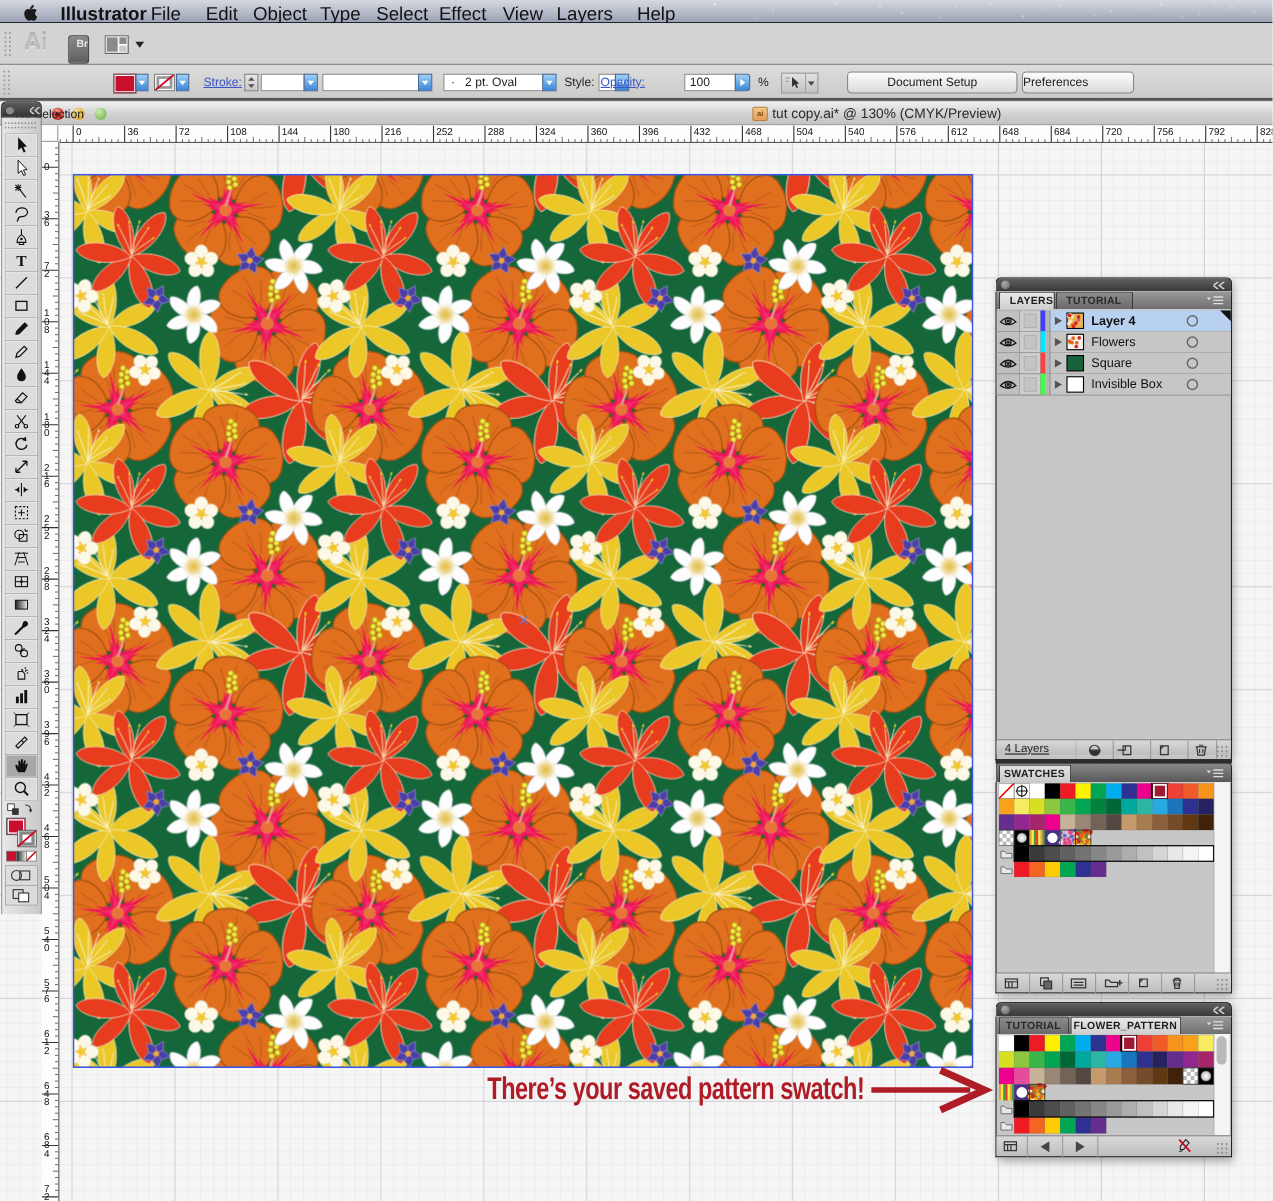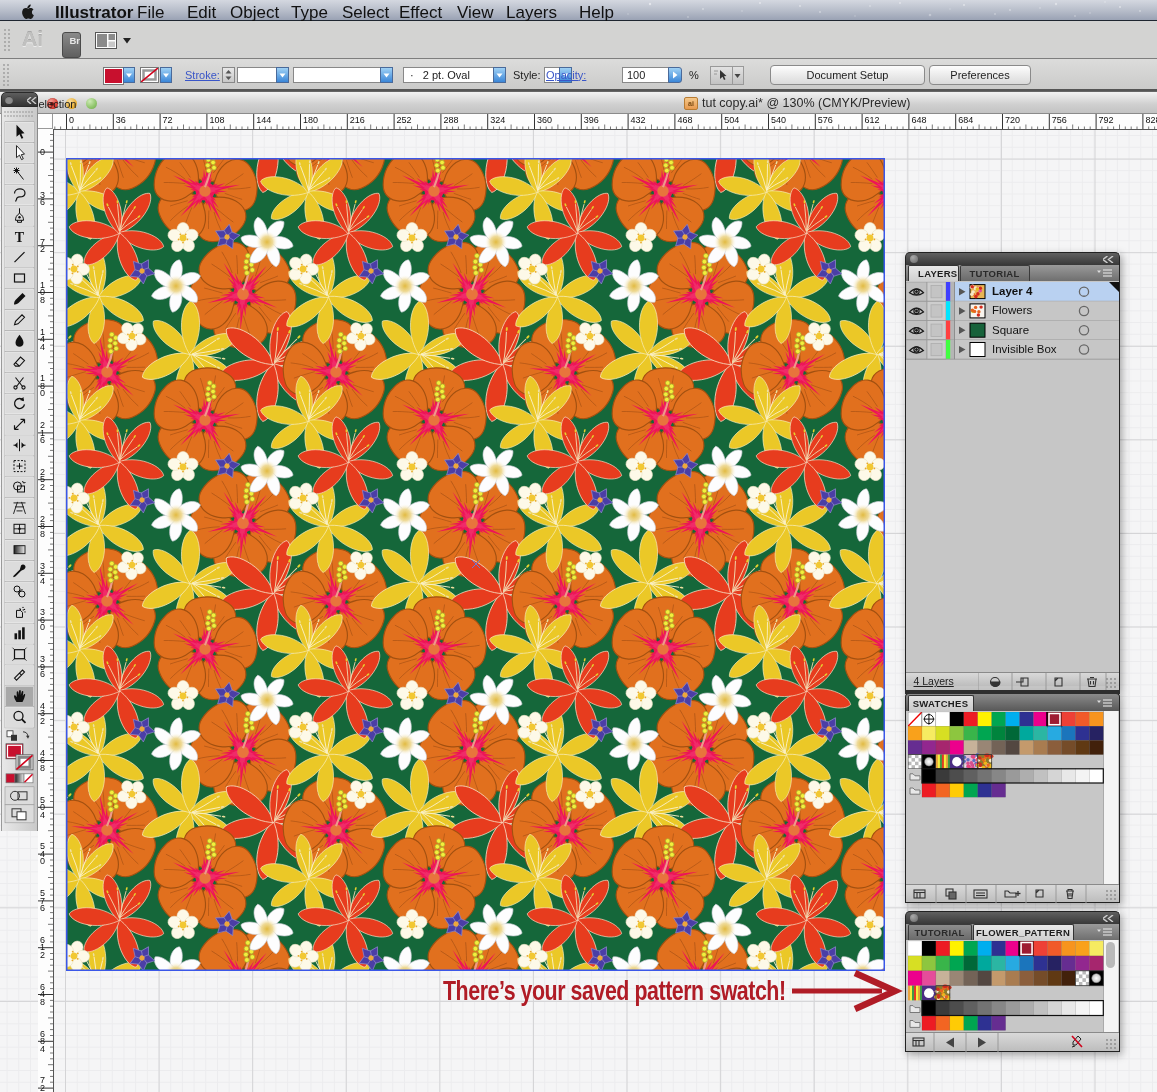--- a/index.html
+++ b/index.html
@@ -837,21 +837,21 @@
         <path d="M9,3 L9,12 L11.5,9.8 L13,13 L14.5,12.3 L13,9.3 L15.5,9 Z" fill="#333"></path>
         <g stroke="#888" stroke-width="0.8">
           <line x1="3" y1="4" x2="7" y2="4"></line>
           <line x1="3" y1="7" x2="6" y2="7"></line>
         </g>
       </svg></div>
 <div class="a" style="left:733px;top:7px;width:11px;height:19px;background:linear-gradient(#e2e2e2,#c2c2c2);border:1px solid #999;border-left:none;box-sizing:border-box;"><svg width="9" height="17">
         <path d="M1.5,7 L7.5,7 L4.5,11 Z" fill="#444"></path>
       </svg></div>
 <div class="a" style="left:770px;top:6.5px;width:155px;height:20px;background:linear-gradient(#fdfdfd,#dadada);border:1px solid #8a8a8a;border-radius:4px;box-sizing:border-box;text-align:center;font:11px/18px 'Liberation Sans',sans-serif;">Document Setup</div>
-<div class="a" style="left:929px;top:6.5px;width:102px;height:20px;background:linear-gradient(#fdfdfd,#dadada);border:1px solid #8a8a8a;border-radius:4px;box-sizing:border-box;text-align:center;font:11px/18px 'Liberation Sans',sans-serif;">Preferences</div>
+<div class="a" style="left:929px;top:6.5px;width:102px;height:20px;background:linear-gradient(#fdfdfd,#dadada);border:1px solid #8a8a8a;border-radius:4px;box-sizing:border-box;font:11px/18px 'Liberation Sans',sans-serif;">Preferences</div>
 </div>
 
 <div class="a" style="left:1px;top:92px;width:37px;height:739px;">
     <div class="a" style="left:0;top:0;width:37px;height:15px;background:linear-gradient(#5e5e5e,#323232);border-radius:5px 5px 0 0;border:1px solid #2a2a2a;box-sizing:border-box;">
       <div class="a" style="left:3px;top:3px;width:8px;height:8px;border-radius:50%;background:#8b8b8b;box-shadow:inset 0 1px 1px #333;"></div>
       <svg class="a" style="left:25px;top:4px" width="10" height="7">
         <path d="M4,0 L0,3.5 L4,7 M9,0 L5,3.5 L9,7" stroke="#ccc" stroke-width="1.4" fill="none"></path>
       </svg>
     </div>
     <div class="a" style="left:0;top:15px;width:37px;height:724px;background:linear-gradient(90deg,#e8e8e8,#c9c9c9);border-left:1px solid #9a9a9a;border-right:1px solid #8a8a8a;box-sizing:border-box;"></div>

